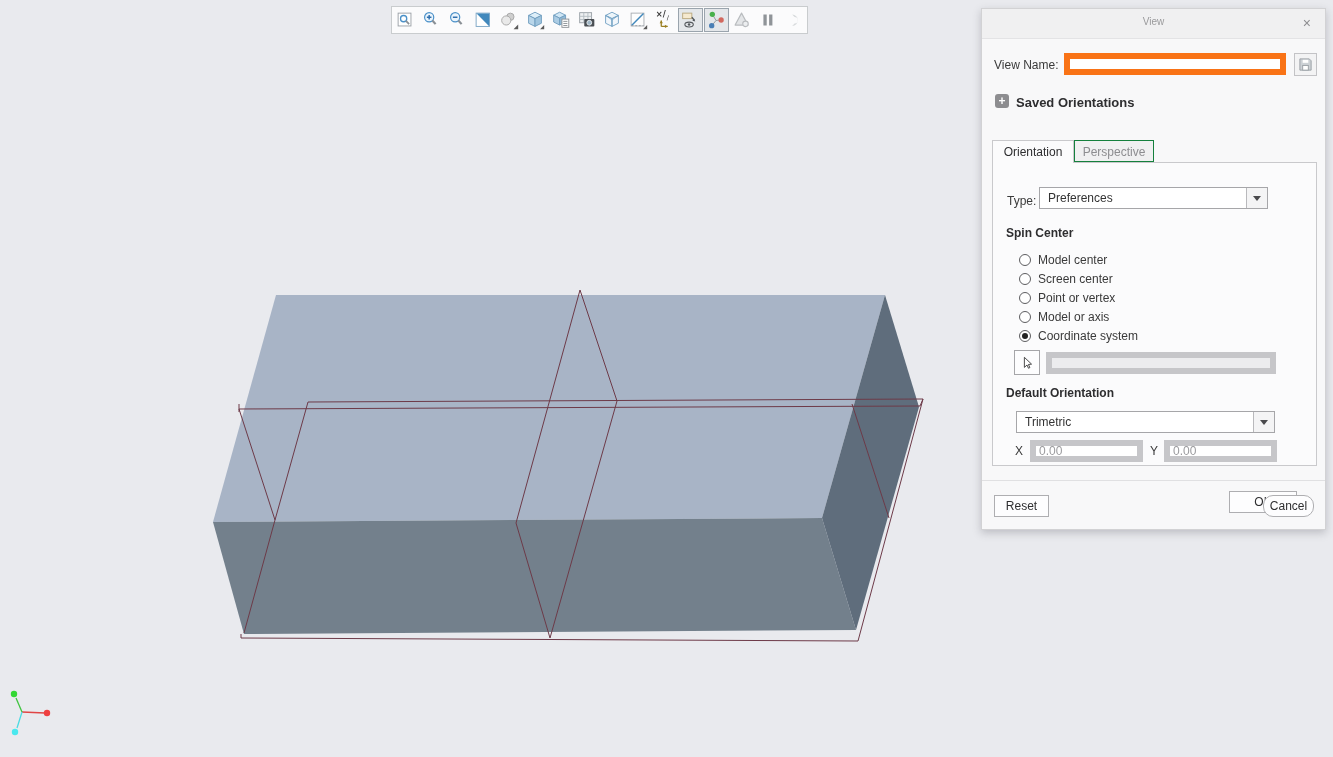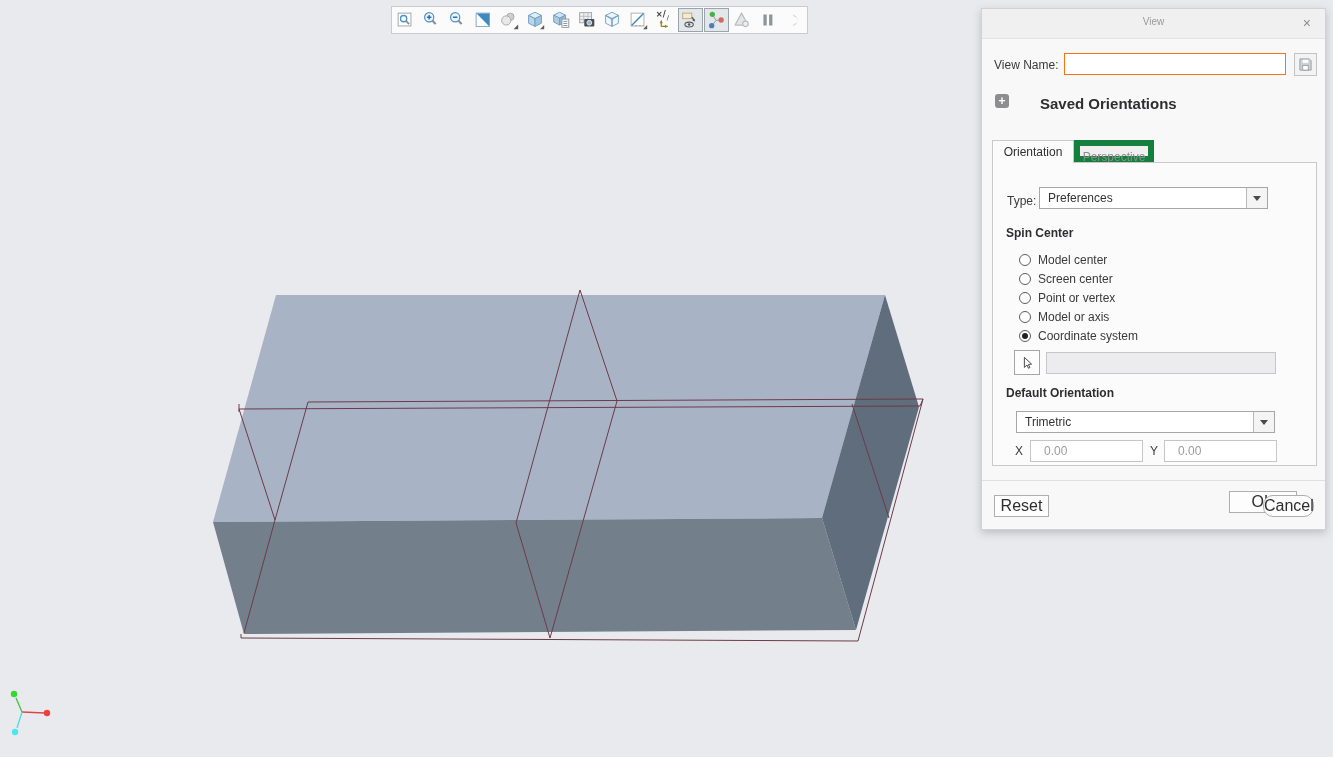--- a/index.html
+++ b/index.html
@@ -42,22 +42,22 @@
     position:absolute;left:0;right:0;top:7px;text-align:center;
     color:#9a9a9c;font-size:10px;
   }
   .dlg-close{
     position:absolute;right:14px;top:6px;color:#8d8d90;font-size:14px;
     line-height:16px;cursor:default;
   }
   .lbl{position:absolute;white-space:nowrap;}
   .bold{font-weight:bold;color:#2e2e30;}
   .txtin{
-    position:absolute;box-sizing:border-box;border:1px solid #f97316;background:#fff;
-    font:12px "Liberation Sans",sans-serif;color:#3a3a3a;padding:0 13px;outline:none;
+    position:absolute;box-sizing:border-box;border:6px solid #f97316;background:#fff;
+    font:12px "Liberation Sans",sans-serif;color:#3a3a3a;padding:0 3px;outline:none;
   }
   .txtin.gray{color:#9b9b9e;border-color:#c6c6c9;}
   .txtin:disabled{background:#ececee;border-color:#c6c6c9;}
   .sqbtn{
     position:absolute;box-sizing:border-box;border:1px solid #c3c3c6;background:#f3f3f4;
     display:flex;align-items:center;justify-content:center;
   }
   .sqbtn.white{background:#fdfdfe;border-color:#a6a6a9;}
   .plus-box{
     position:absolute;width:14px;height:14px;border-radius:3px;background:#8d8d90;
@@ -66,21 +66,21 @@
   }
   
   .tab{
     position:absolute;height:23px;box-sizing:border-box;text-align:center;
     line-height:22px;top:131px;
   }
   .tab.active{
     background:#fbfbfc;border:1px solid #c9c9cc;border-bottom:none;color:#2e2e30;z-index:3;
   }
   .tab.inactive{
-    background:#f0f0f1;border:6px solid #15803d;color:#8d8d90;z-index:1;height:22px;
+    background:#f0f0f1;border:1px solid #15803d;color:#8d8d90;z-index:1;height:22px;
   }
   .panel{
     position:absolute;left:10px;top:153px;width:325px;height:304px;
     background:#fbfbfc;border:1px solid #c9c9cc;box-sizing:border-box;z-index:2;
   }
   .combo{
     position:absolute;box-sizing:border-box;height:22px;border:1px solid #a6a6a9;
     background:#fff;
   }
   .combo .val{position:absolute;left:8px;top:3px;color:#333;}
@@ -96,21 +96,21 @@
     position:absolute;width:12px;height:12px;border:1px solid #5d5d60;border-radius:50%;
     background:#fff;box-sizing:border-box;
   }
   .radio.sel::after{
     content:"";position:absolute;left:2px;top:2px;width:6px;height:6px;border-radius:50%;
     background:#222;
   }
   .sep{position:absolute;left:0;right:0;height:1px;background:#e0e0e2;}
   .pbtn{
     position:absolute;box-sizing:border-box;height:22px;border:1px solid #aeaeb1;
-    background:#fdfdfe;color:#2e2e30;font-size:16px;text-align:center;line-height:20px;
+    background:#fdfdfe;color:#2e2e30;font-size:12px;text-align:center;line-height:20px;
   }
 </style>
 </head>
 <body>
 
 <svg id="scene" width="1333" height="757" viewBox="0 0 1333 757">
 
   <g>
     <polygon points="276,295 885,295 822,518 213,522" fill="#a8b4c6"></polygon>
     <polygon points="213,522 822,518 856,630 244,634" fill="#73808c"></polygon>
@@ -301,21 +301,21 @@
   <input class="txtin" style="left: 82px; top: 44px; width: 222px; height: 22px;" value="">
   <span class="sqbtn" style="left:312px;top:44px;width:23px;height:23px;">
     <svg width="15" height="15" viewBox="0 0 16 16">
       <path d="M2 2 h10 l2 2 v10 H2 Z" fill="#ccd1d5" stroke="#9aa0a5"></path>
       <rect x="5" y="9" width="6" height="5" fill="#fff" stroke="#9aa0a5"></rect>
       <rect x="5" y="3" width="6" height="3.2" fill="#fff"></rect>
     </svg>
   </span>
 
   <span class="plus-box" style="left:13px;top:85px;">+</span>
-  <span class="lbl bold" style="left:34px;top:86px;font-size:15px;margin-left:24px;">Saved Orientations</span>
+  <span class="lbl bold" style="left:34px;top:86px;font-size:13px;">Saved Orientations</span>
 
   <div class="tab active" style="left:10px;width:82px;">Orientation</div>
   <div class="tab inactive" style="left:92px;width:80px;">Perspective</div>
 
   <div class="panel">
     <span class="lbl" style="left:14px;top:31px;">Type:</span>
     <div class="combo" style="left:46px;top:24px;width:229px;">
       <span class="val">Preferences</span>
       <span class="arrow"></span>
     </div>

